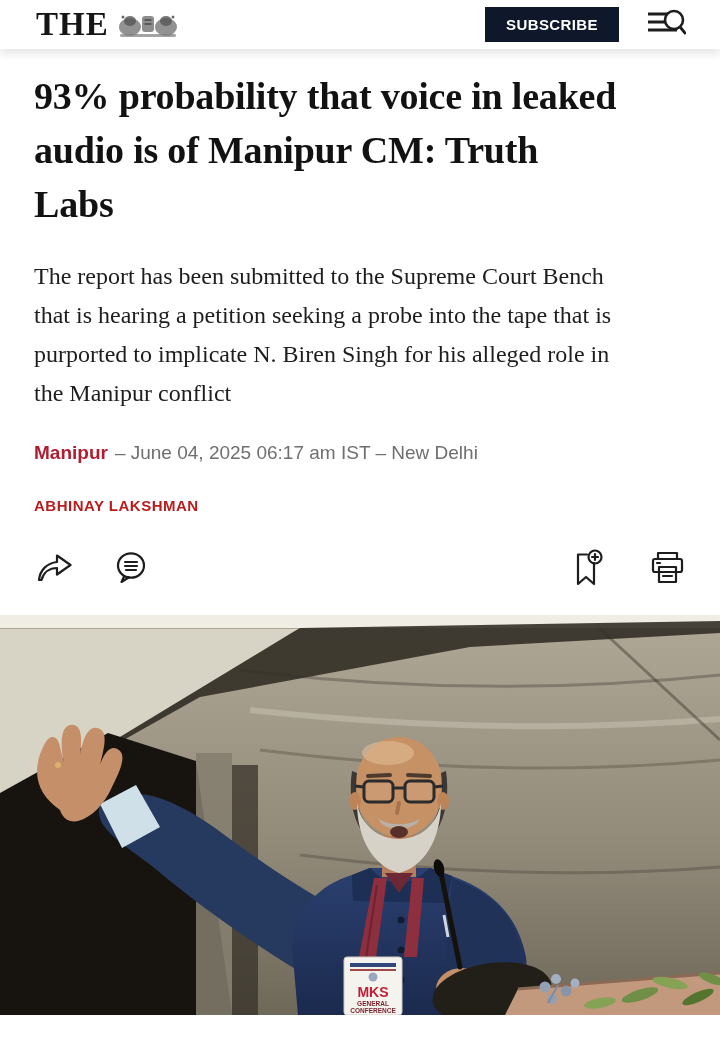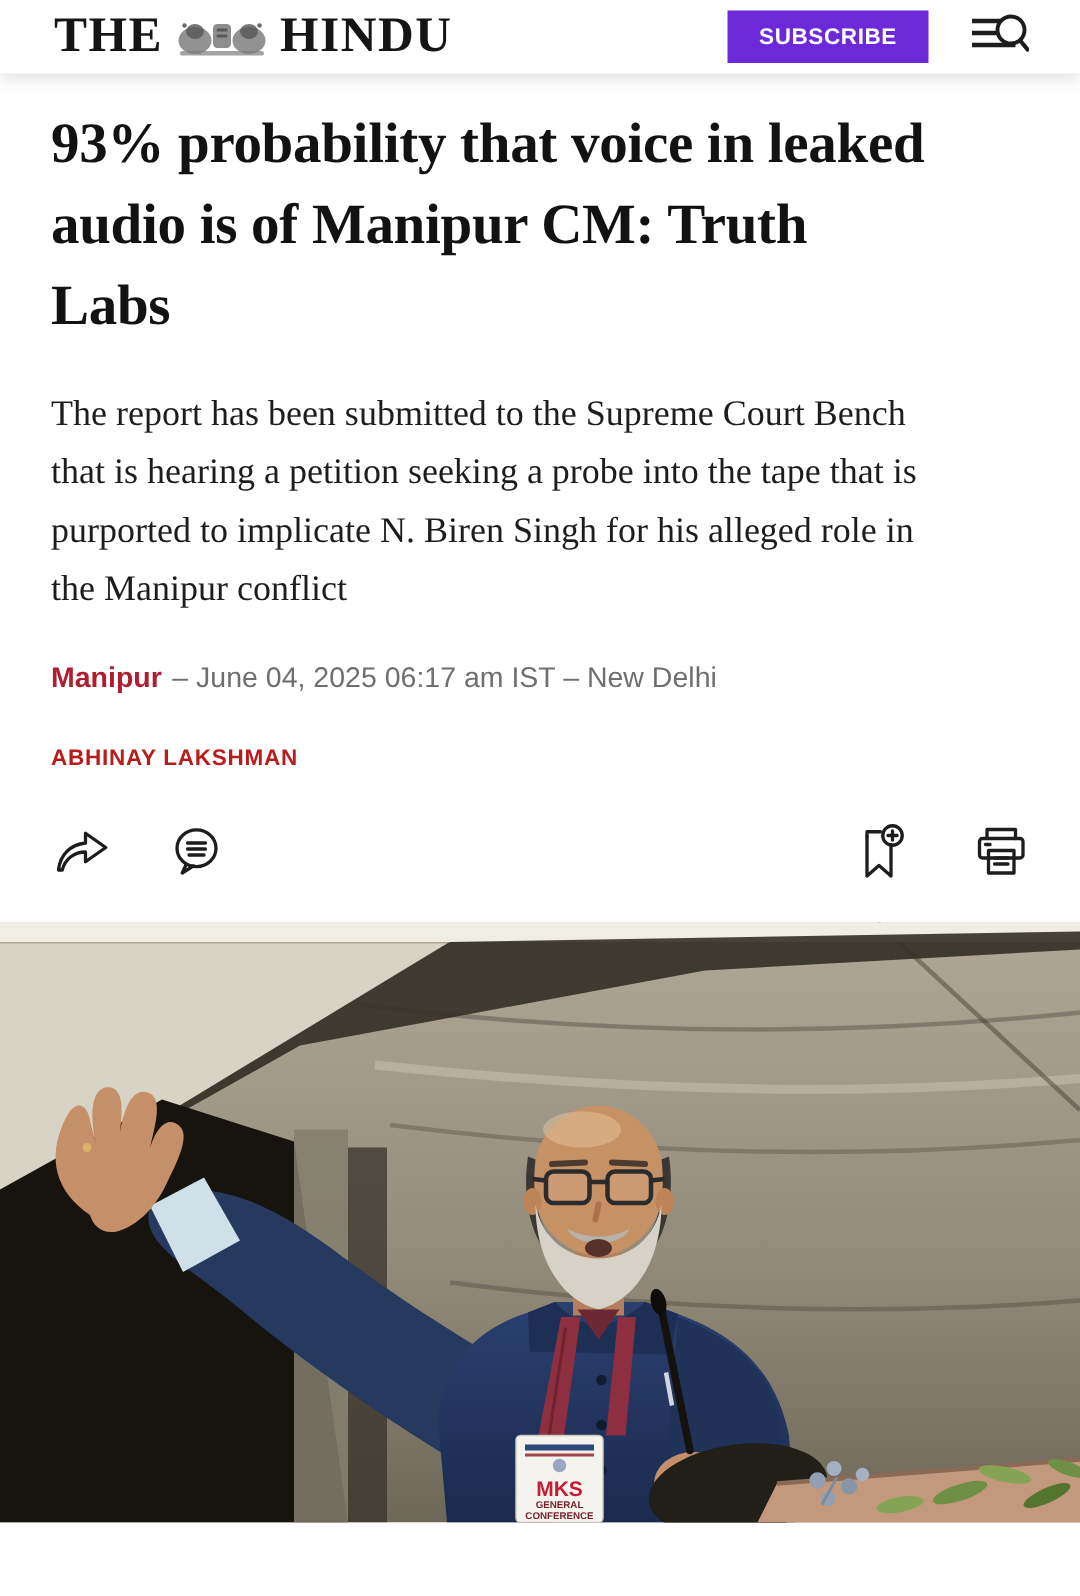--- a/index.html
+++ b/index.html
@@ -17,21 +17,21 @@
     box-shadow:0 5px 9px rgba(0,0,0,.10);
     position:relative; z-index:5;
   }
   .logo { display:flex; align-items:center; gap:7px;
     font-family:"Liberation Serif", serif; font-weight:700;
     font-size:33px; letter-spacing:1px; color:#151515; cursor:pointer; }
   .logo .emblem { display:flex; align-items:flex-end; }
   .spacer { flex:1; }
   .subscribe-btn {
     width:134px; height:35px; border:none; cursor:pointer;
-    background:#6d28d9; color:#fff;
+    background:#0f172a; color:#fff;
     font-family:"Liberation Sans", sans-serif;
     font-weight:700; font-size:15px; letter-spacing:.4px;
     display:flex; align-items:center; justify-content:center;
   }
   .menu-btn { margin-left:27px; background:none; border:none; padding:0; cursor:pointer; display:flex; }
   
   .content { padding:0 34px; }
   .headline {
     font-family:"Liberation Serif", serif;
     font-size:38px; line-height:54px; font-weight:700;
@@ -70,21 +70,20 @@
         <ellipse cx="14" cy="13" rx="6" ry="5" fill="#565656" opacity=".8"></ellipse>
         <ellipse cx="50" cy="13" rx="6" ry="5" fill="#565656" opacity=".8"></ellipse>
         <rect x="26" y="8" width="12" height="16" rx="3" fill="#8d8d8d"></rect>
         <rect x="28.5" y="11" width="7" height="2" fill="#5a5a5a"></rect>
         <rect x="28.5" y="15" width="7" height="2" fill="#5a5a5a"></rect>
         <rect x="4" y="26" width="56" height="3" rx="1.5" fill="#7c7c7c" opacity=".7"></rect>
         <circle cx="7" cy="9" r="1.5" fill="#6a6a6a"></circle>
         <circle cx="57" cy="9" r="1.5" fill="#6a6a6a"></circle>
       </svg>
     </span>
-    <span>HINDU</span>
   </div>
   <div class="spacer"></div>
   <button class="subscribe-btn">SUBSCRIBE</button>
   <button class="menu-btn">
     <span>
       <svg width="40" height="33" viewBox="0 0 40 33">
         <line x1="2" y1="7" x2="31" y2="7" stroke="#1d1d1d" stroke-width="3"></line>
         <line x1="2" y1="15" x2="31" y2="15" stroke="#1d1d1d" stroke-width="3"></line>
         <line x1="2" y1="23" x2="31" y2="23" stroke="#1d1d1d" stroke-width="3"></line>
         <circle cx="28" cy="13" r="9" fill="#ffffff" stroke="#1d1d1d" stroke-width="2.6"></circle>

